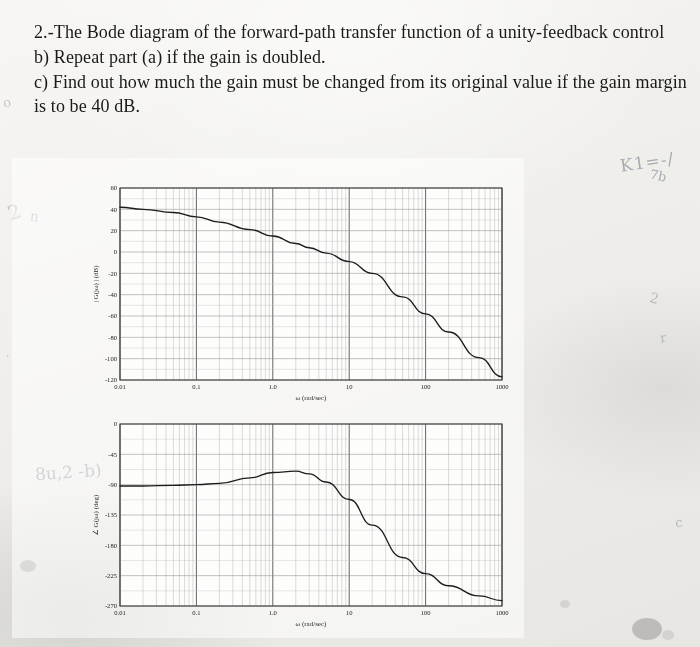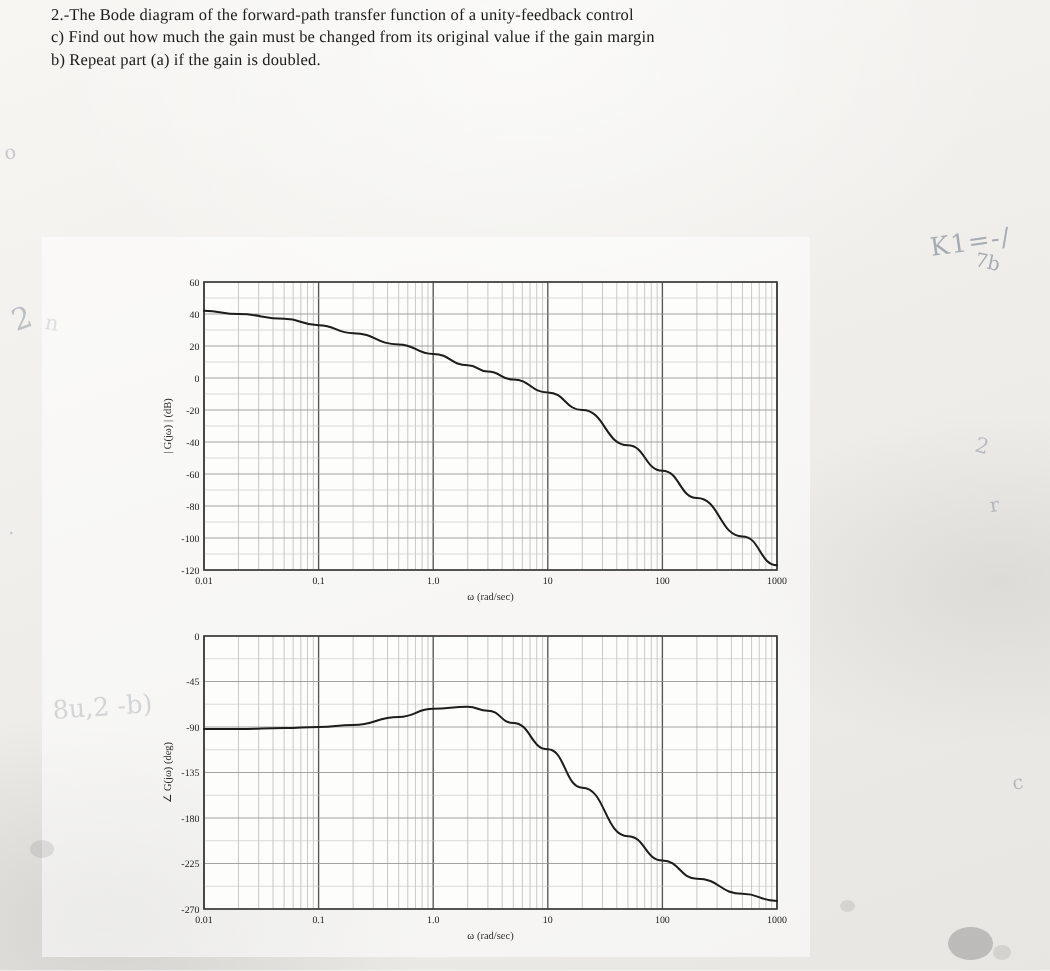--- a/index.html
+++ b/index.html
@@ -16,22 +16,22 @@
     position:absolute;inset:0;
     background:
       radial-gradient(ellipse 300px 200px at 10% 95%, rgba(140,140,140,.25), rgba(255,255,255,0) 70%),
       radial-gradient(ellipse 260px 160px at 95% 60%, rgba(150,150,150,.18), rgba(255,255,255,0) 70%),
       radial-gradient(ellipse 400px 260px at 50% 5%, rgba(255,255,255,.6), rgba(255,255,255,0) 80%),
       linear-gradient(160deg,#f7f6f3 0%,#efeeea 45%,#e7e6e2 100%);
     pointer-events:none;
   }
   .question{
     position:absolute;
-    left:34px;top:3px;width:652px;
-    font-size:11px;
+    left:34px;top:20px;width:652px;
+    font-size:18px;
     line-height:1.38;
     letter-spacing:.1px;
   }
   .question p{margin:0;}
   .q-line{white-space:nowrap;}
 
   
   .hand{
     position:absolute;
     font-family:"DejaVu Serif", serif;
@@ -48,21 +48,21 @@
   .hand.h5{left:30px;top:208px;font-size:14px;transform:rotate(10deg);opacity:.45;}
   .hand.h6{left:650px;top:290px;font-size:14px;transform:rotate(15deg);opacity:.4;}
   .hand.h7{left:660px;top:330px;font-size:13px;opacity:.4;}
   .hand.h8{left:675px;top:515px;font-size:13px;opacity:.4;}
   .hand.h9{left:5px;top:345px;font-size:13px;opacity:.35;}
   .hand.h10{left:3px;top:95px;font-size:13px;opacity:.35;}
 
   
   .figure{
     position:absolute;
-    left:28px;top:158px;
+    left:12px;top:158px;
     width:512px;height:480px;
     background:rgba(255,255,255,.55);
   }
   .plot-wrap{position:absolute;}
   .mag-wrap{left:0;top:0;width:512px;height:252px;}
   .ph-wrap{left:0;top:252px;width:512px;height:228px;}
 
   svg{display:block;}
   .axis-title{
     font-family:"Liberation Serif", serif;
@@ -82,22 +82,23 @@
   .smudge.s3{left:560px;top:600px;width:10px;height:8px;}
   .smudge.s4{left:20px;top:560px;width:16px;height:12px;}
 </style>
 </head>
 <body>
 
 <div class="paper-shade"></div>
 
 <div class="question">
   <p class="q-line">2.-The Bode diagram of the forward-path transfer function of a unity-feedback control</p>
+  <p class="q-line">b) Repeat part (a) if the gain is doubled.</p>
   <p class="q-line">c) Find out how much the gain must be changed from its original value if the gain margin</p>
-  <p class="q-line">b) Repeat part (a) if the gain is doubled.</p>
+  <p class="q-line">is to be 40 dB.</p>
 </div>
 
 <span class="hand h1">K1=-/</span>
 <span class="hand h2">7b</span>
 <span class="hand h3">8u,2 -b)</span>
 <span class="hand h4">2</span>
 <span class="hand h5">n</span>
 <span class="hand h6">2</span>
 <span class="hand h7">r</span>
 <span class="hand h8">c</span>

